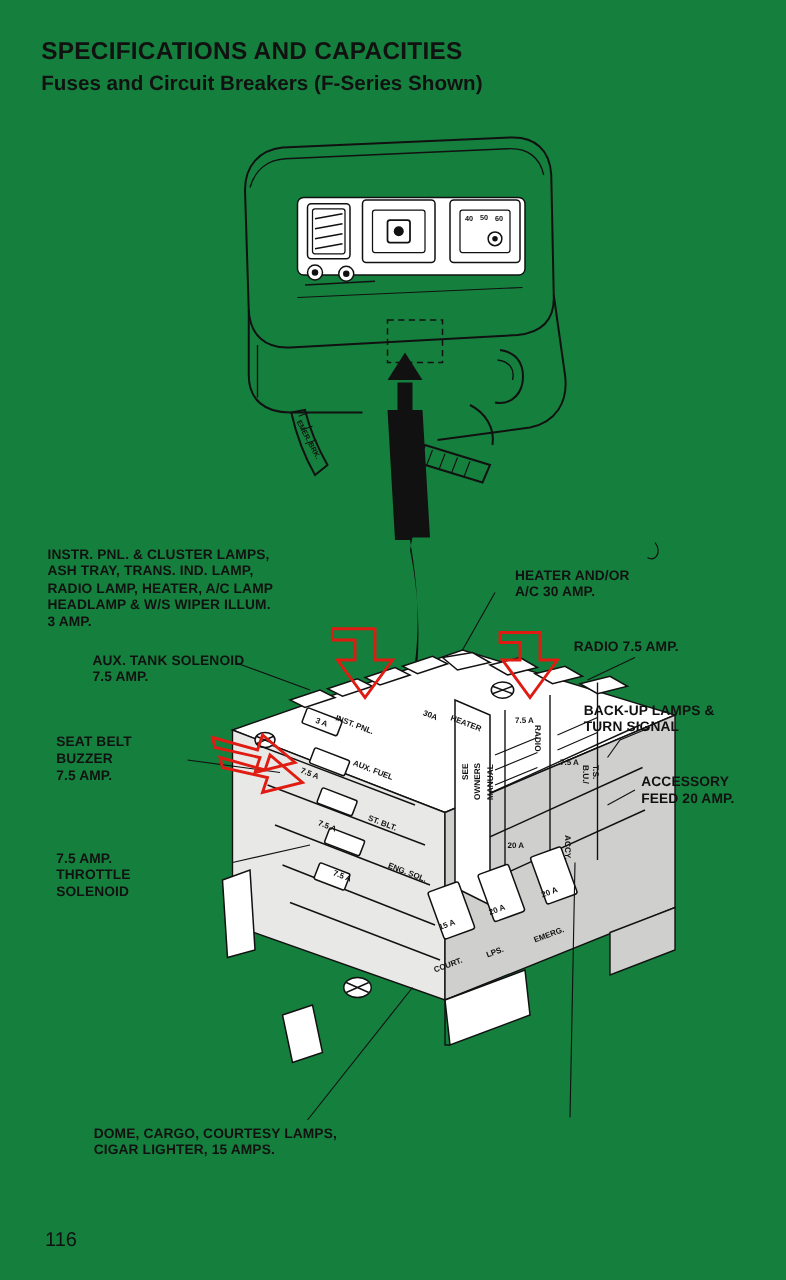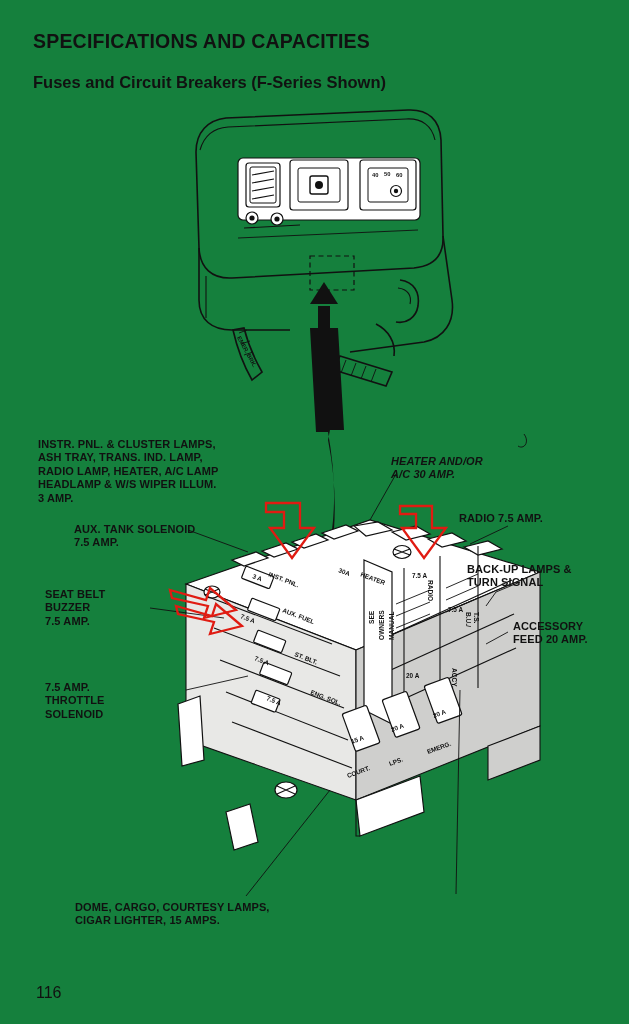--- a/index.html
+++ b/index.html
@@ -20,21 +20,21 @@
   }
 
   
   .hdr-title {
     position: absolute; left: 33px; top: 30px;
     font-size: 19.5px; font-weight: bold;
     letter-spacing: .2px;
     color: #111;
   }
   .hdr-sub {
-    position: absolute; left: 33px; top: 73px;
+    position: absolute; left: 33px; top: 58px;
     font-size: 16.5px; font-weight: bold;
     color: #111;
   }
 
   
   .page-num {
     position: absolute; left: 36px; top: 984px;
     font-size: 16px; color: #111;
   }
 
@@ -47,21 +47,21 @@
     letter-spacing: .1px;
     color: #111;
     white-space: pre-line;
   }
 
   
   .lbl-instr   { left: 38px;  top: 438px; }
   .lbl-auxtank { left: 38px;  top: 523px; margin-left: 36px; }
   .lbl-seat    { left: 45px;  top: 588px; }
   .lbl-throttle{ left: 45px;  top: 681px; }
-  .lbl-heater  { left: 391px; top: 455px; font-style: italic; }
+  .lbl-heater  { left: 412px; top: 455px; }
   .lbl-radio   { left: 459px; top: 512px; }
   .lbl-backup  { left: 467px; top: 563px; }
   .lbl-accy    { left: 513px; top: 620px; }
   .lbl-dome    { left: 75px;  top: 901px; }
   .lbl-emerg   { left: 393px; top: 901px; }
 
   
   svg.art {
     position: absolute; left: 0; top: 0;
     width: 629px; height: 1024px;

